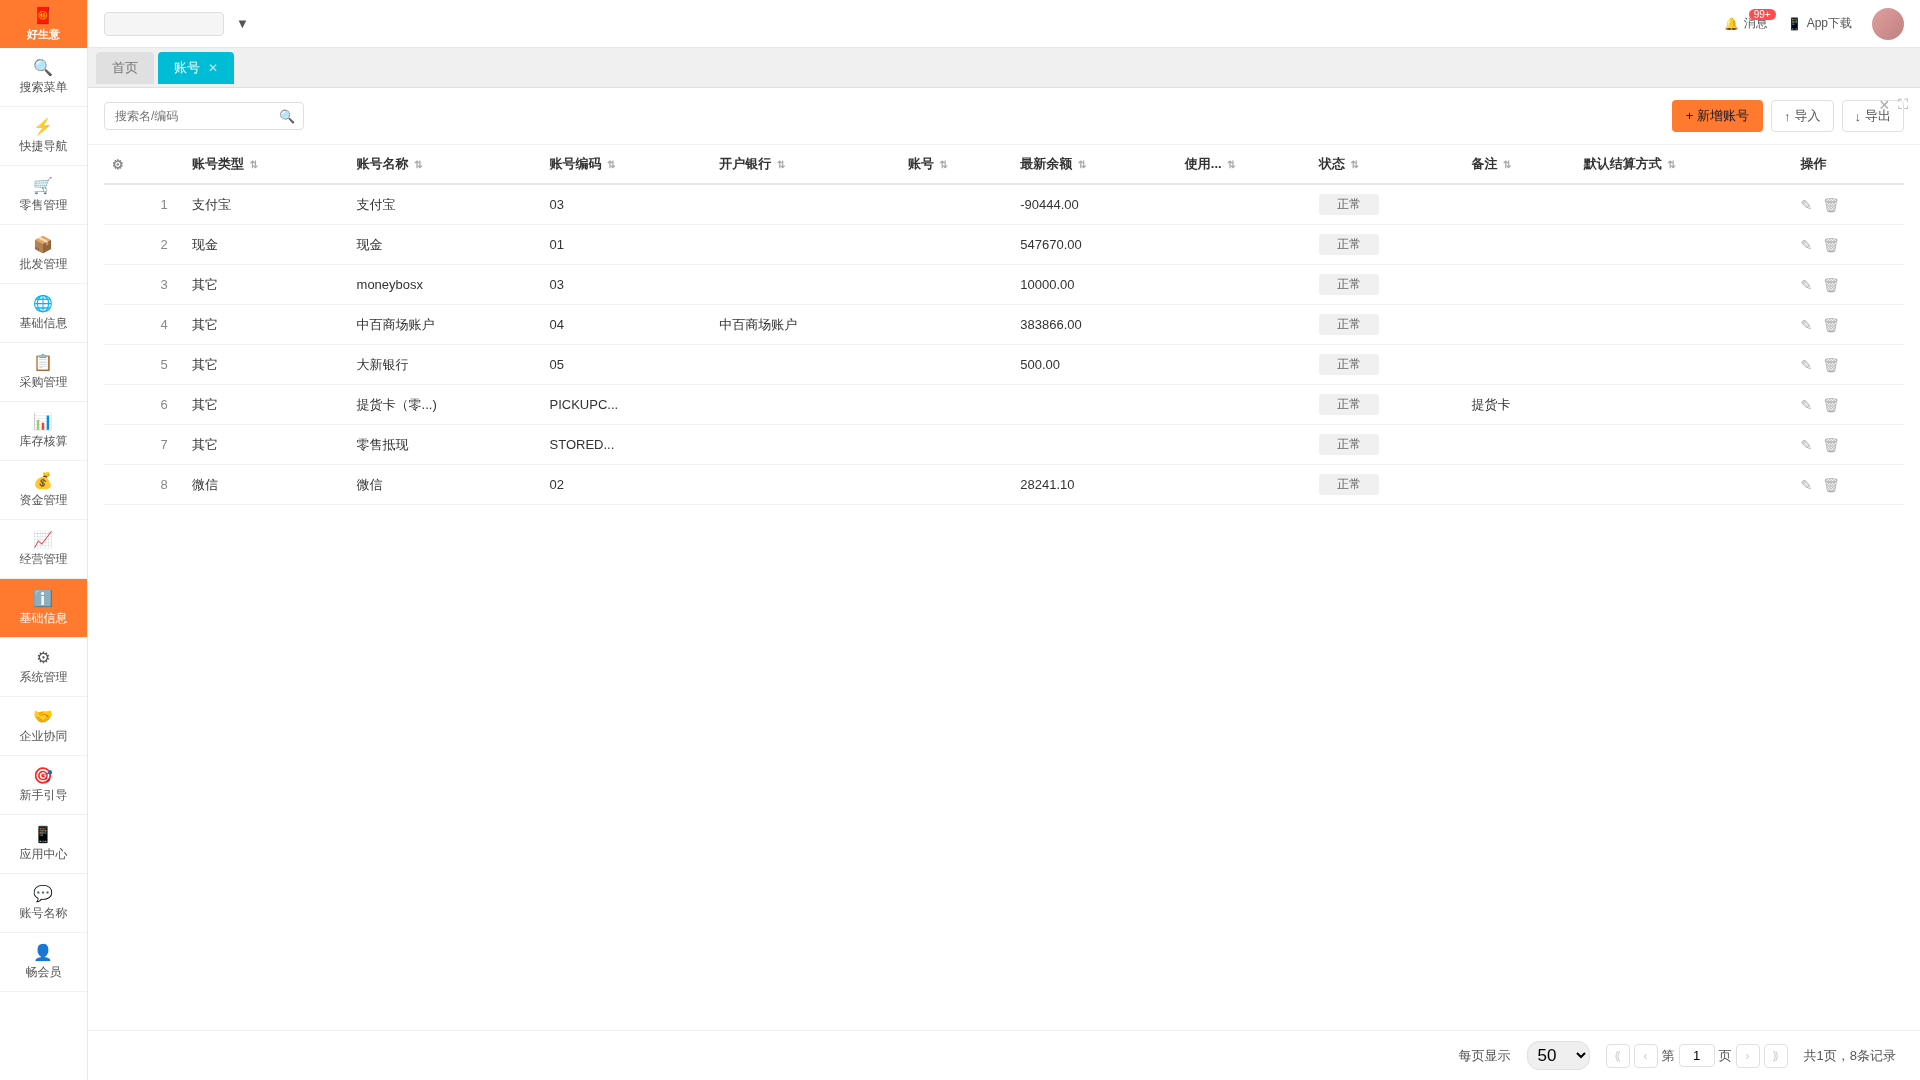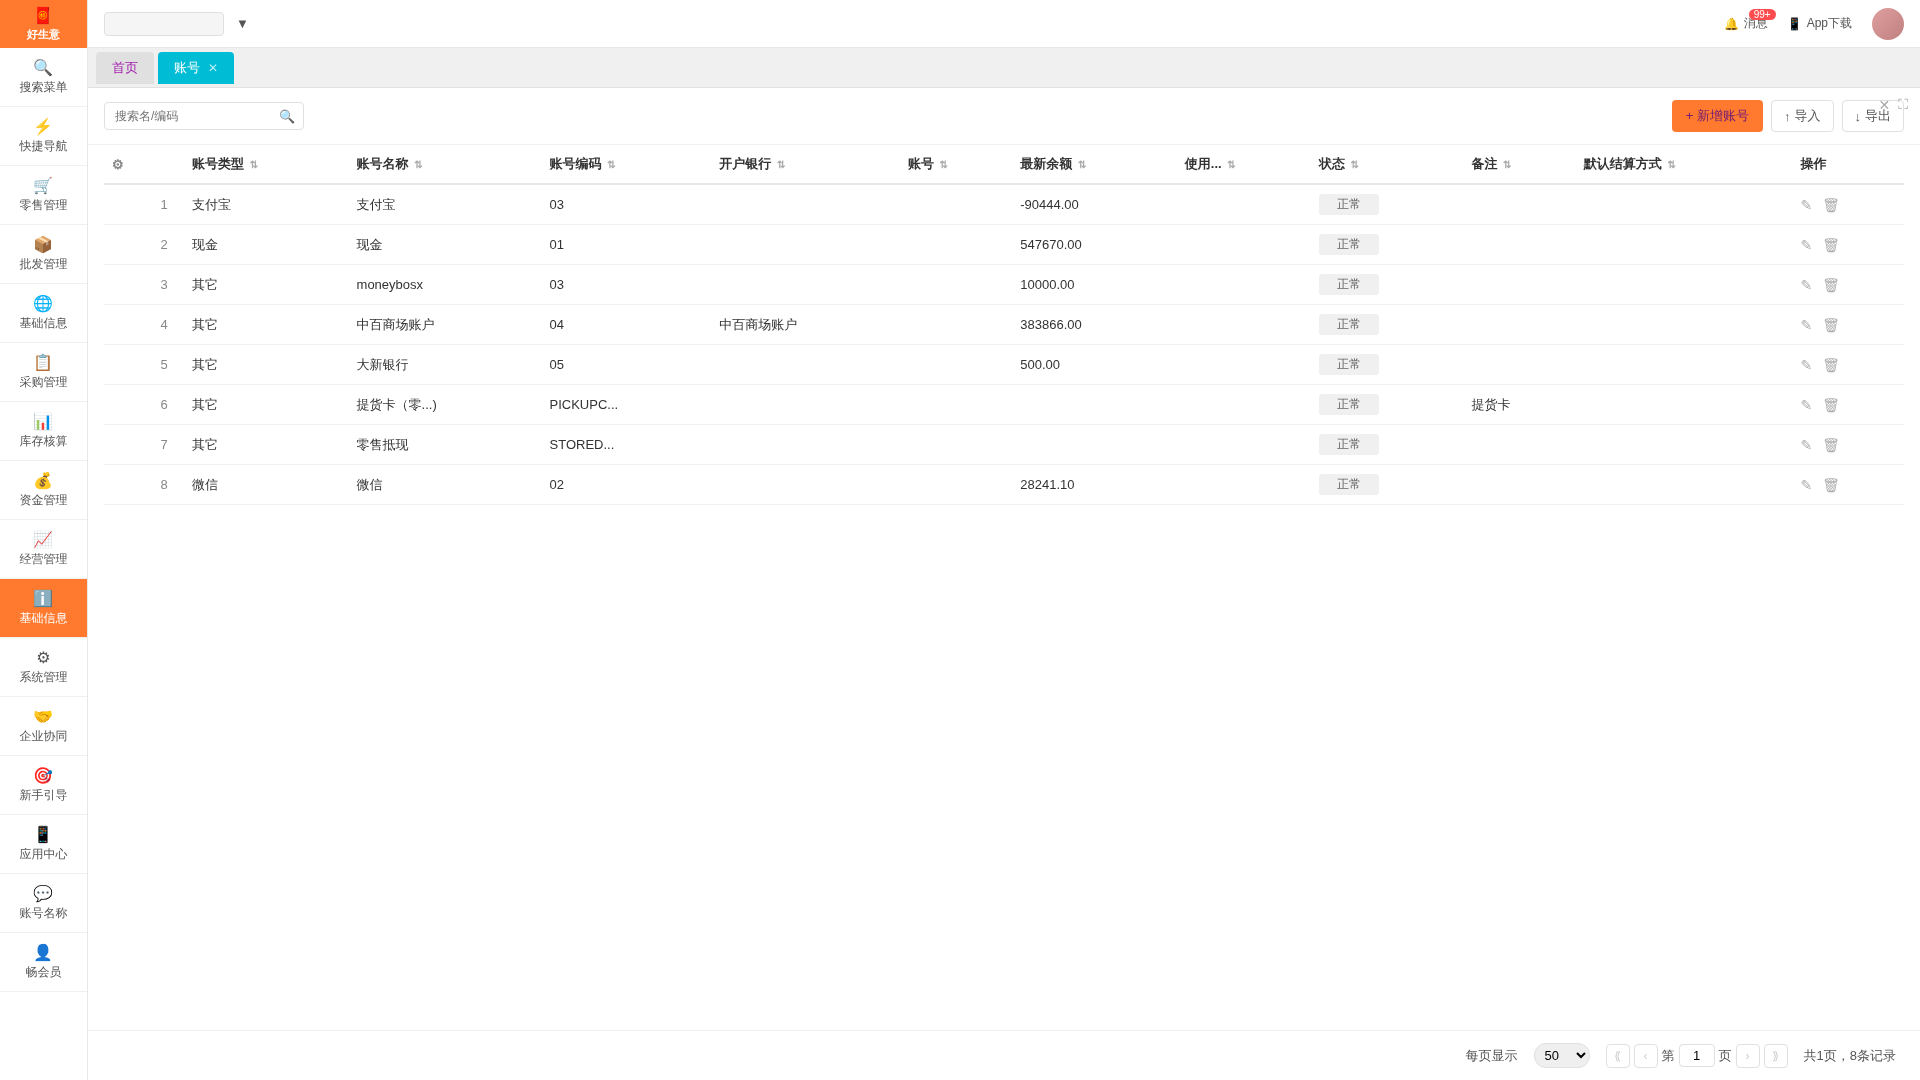--- a/index.html
+++ b/index.html
@@ -144,21 +144,21 @@
     }
     .tab {
       height: 32px;
       padding: 0 16px;
       display: flex;
       align-items: center;
       gap: 8px;
       border-radius: 4px 4px 0 0;
       cursor: pointer;
       font-size: 13px;
-      color: #a21caf;
+      color: #737373;
       background: #e0e0e0;
     }
     .tab.active {
       background: #00bcd4;
       color: white;
     }
     .tab-close {
       cursor: pointer;
       font-size: 12px;
       opacity: 0.7;
@@ -205,21 +205,21 @@
       cursor: pointer;
       color: #aaa;
     }
     .content-header-right {
       display: flex;
       align-items: center;
       gap: 8px;
     }
     .btn-add {
       background: #ff7a2f;
-      color: #701a75;
+      color: #0f172a;
       border: none;
       border-radius: 4px;
       padding: 7px 14px;
       font-size: 13px;
       cursor: pointer;
       display: flex;
       align-items: center;
       gap: 4px;
       margin-left: 28px;
     }
@@ -322,21 +322,21 @@
       padding: 0 24px;
       border-top: 1px solid #f0f0f0;
       gap: 16px;
       font-size: 13px;
       color: #555;
     }
     .per-page-select {
       border: 1px solid #e0e0e0;
       border-radius: 12px;
       padding: 3px 6px;
-      font-size: 13px;
+      font-size: 17px;
       outline: none;
     }
     .page-nav {
       display: flex;
       align-items: center;
       gap: 4px;
     }
     .page-nav-btn {
       width: 24px;
       height: 24px;

